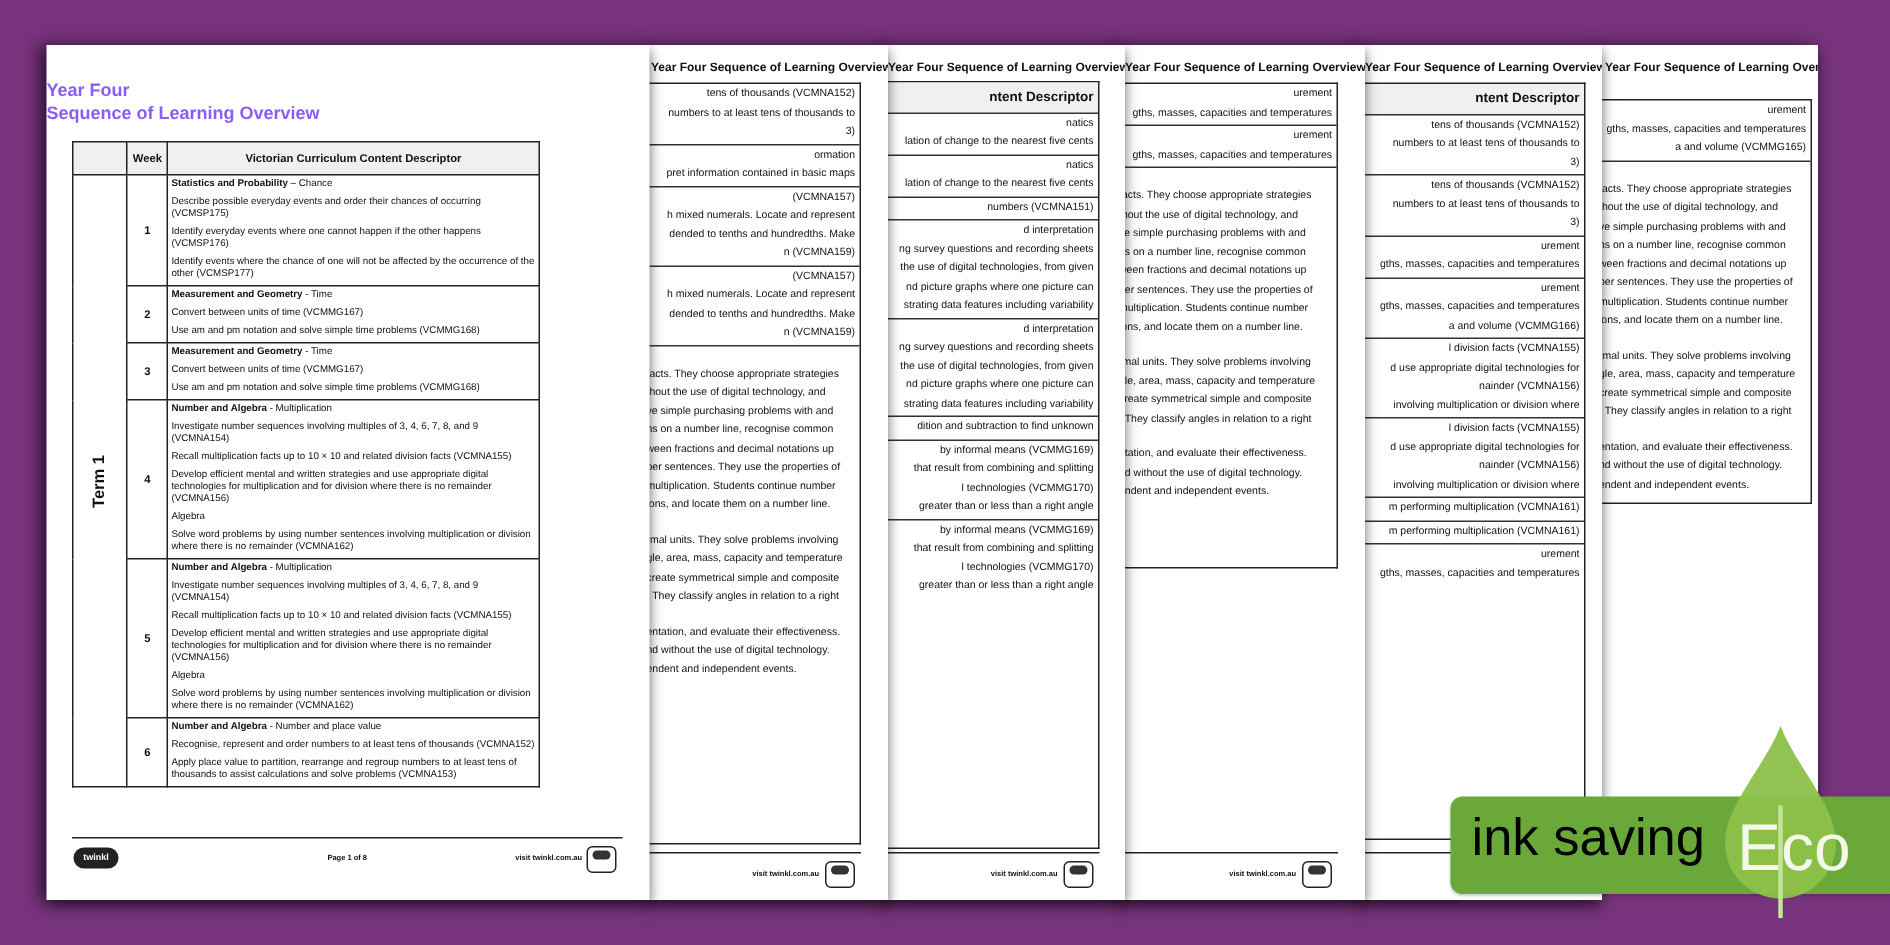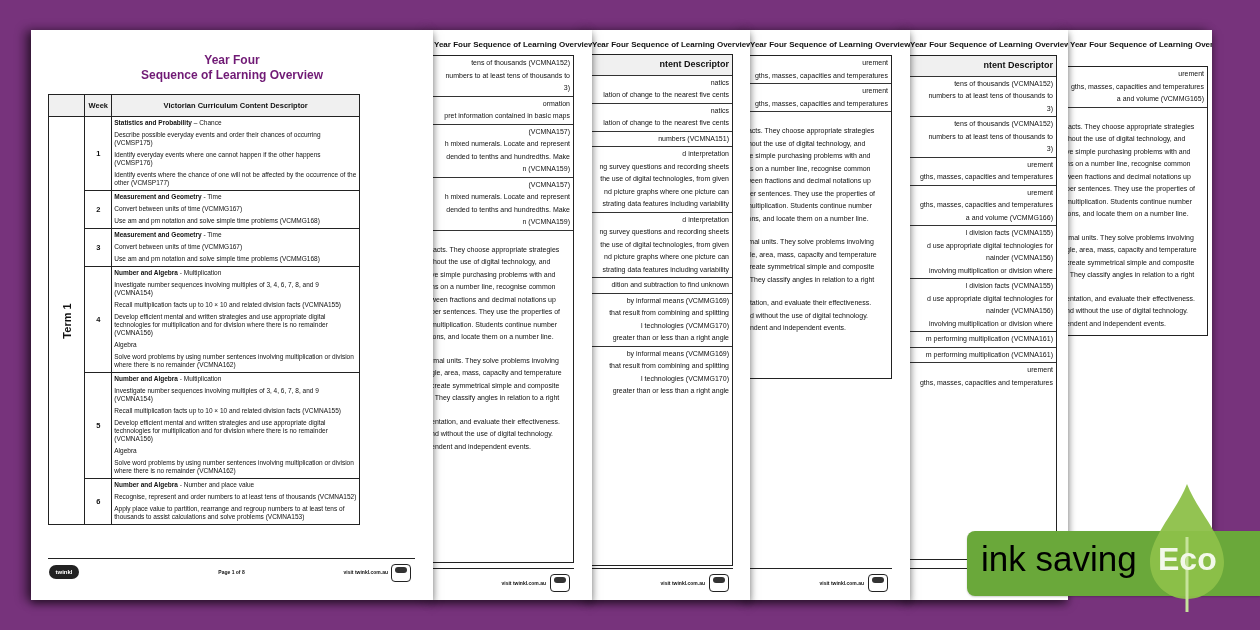--- a/index.html
+++ b/index.html
@@ -54,22 +54,22 @@
       background: #fff;
     }
     .logo-mini::before {
       content: ""; position: absolute; left: 3px; top: 2px; width: 12px; height: 6px;
       background: #333; border-radius: 6px;
     }
 
     
     #page1 { left: 31px; top: 30px; width: 402px; height: 570px; z-index: 10; }
     #page1 .title {
-      position: absolute; left: 0; width: 402px; text-align: center;
-      font-size: 12px; font-weight: bold; color: #701a75;
+      position: absolute; left: 0; width: 402px; text-align: left;
+      font-size: 12px; font-weight: bold; color: #8b5cf6;
     }
     #page1 table {
       position: absolute; left: 17px; top: 64px; width: 312px;
       border-collapse: collapse;
     }
     #page1 td, #page1 th {
       border: 1px solid #222;
       font-size: 6.5px;
       vertical-align: middle;
     }
@@ -114,21 +114,21 @@
     }
     .eco-badge .ink {
       position: absolute; left: 14px; top: 8px;
       font-size: 35px; color: #000000; letter-spacing: 0px;
     }
     .eco-leaf {
       position: absolute; left: 1148px; top: 482px; width: 78px; height: 130px; z-index: 21;
     }
     .eco-badge-text {
       position: absolute; left: 1158px; top: 541px; z-index: 22;
-      font-size: 32px; font-weight: bold; color: #f3f8ea;
+      font-size: 44px; font-weight: normal; color: #f3f8ea;
     }
   </style>
 </head>
 <body>
 
 <div class="page" id="page6" style="left:1066px; top:30px; width:146px; height:502px; z-index:1;">
   <div class="strip-title" style="left:4px; top:10px;">Year Four Sequence of Learning Overview</div>
   <div class="strip-box" style="left:0; top:36px; width:142px; height:270px;" id="p6box">
       <div class="strip-row">
         <span class="ln">urement</span>

